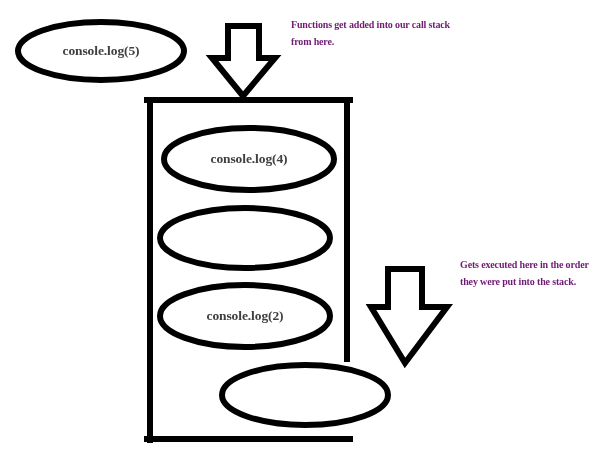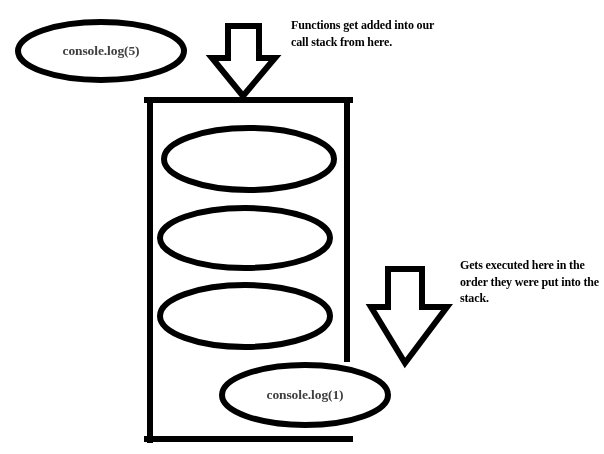--- a/index.html
+++ b/index.html
@@ -34,23 +34,23 @@
     font-size: 13.5px;
     color: #404040;
     white-space: nowrap;
     letter-spacing: -0.1px;
     pointer-events: none;
   }
   .annotation {
     position: absolute;
     font-family: "Liberation Serif", serif;
     font-weight: 700;
-    font-size: 12px;
+    font-size: 10px;
     line-height: 16.5px;
-    color: #000000;
+    color: #701a75;
     white-space: pre-line;
     letter-spacing: -0.15px;
   }
   #ann-added { left: 291px; top: 17px; width: 160px; }
   #ann-executed { left: 460px; top: 257px; width: 148px; }
 </style>
 </head>
 <body>
 
 <div id="canvas">
@@ -72,22 +72,23 @@
     <ellipse cx="305" cy="395" rx="83" ry="30" fill="none" stroke="#000000" stroke-width="6"></ellipse>
 
     <polygon points="228,26 259,26 259,58 275,58 243,96 212,58 228,58" fill="none" stroke="#000000" stroke-width="6" stroke-linejoin="miter"></polygon>
 
     <polygon points="388,269 422,269 422,307 447,307 405,363 371,307 388,307" fill="none" stroke="#000000" stroke-width="6" stroke-linejoin="miter"></polygon>
 
   </svg>
 
   <div class="ellipse-label" style="left:18px; top:22px; width:166px; height:58px;">console.log(5)</div>
 
+  <div class="ellipse-label" style="left:164px; top:128px; width:170px; height:62px;">console.log(4)</div>
 
 
+  <div class="ellipse-label" style="left:160px; top:285px; width:170px; height:62px;">console.log(2)</div>
 
-  <div class="ellipse-label" style="left:222px; top:365px; width:166px; height:60px;">console.log(1)</div>
 
   <div class="annotation" id="ann-added">Functions get added into our call stack from here.</div>
 
   <div class="annotation" id="ann-executed">Gets executed here in the order they were put into the stack.</div>
 
 </div>
 
 </body></html>

